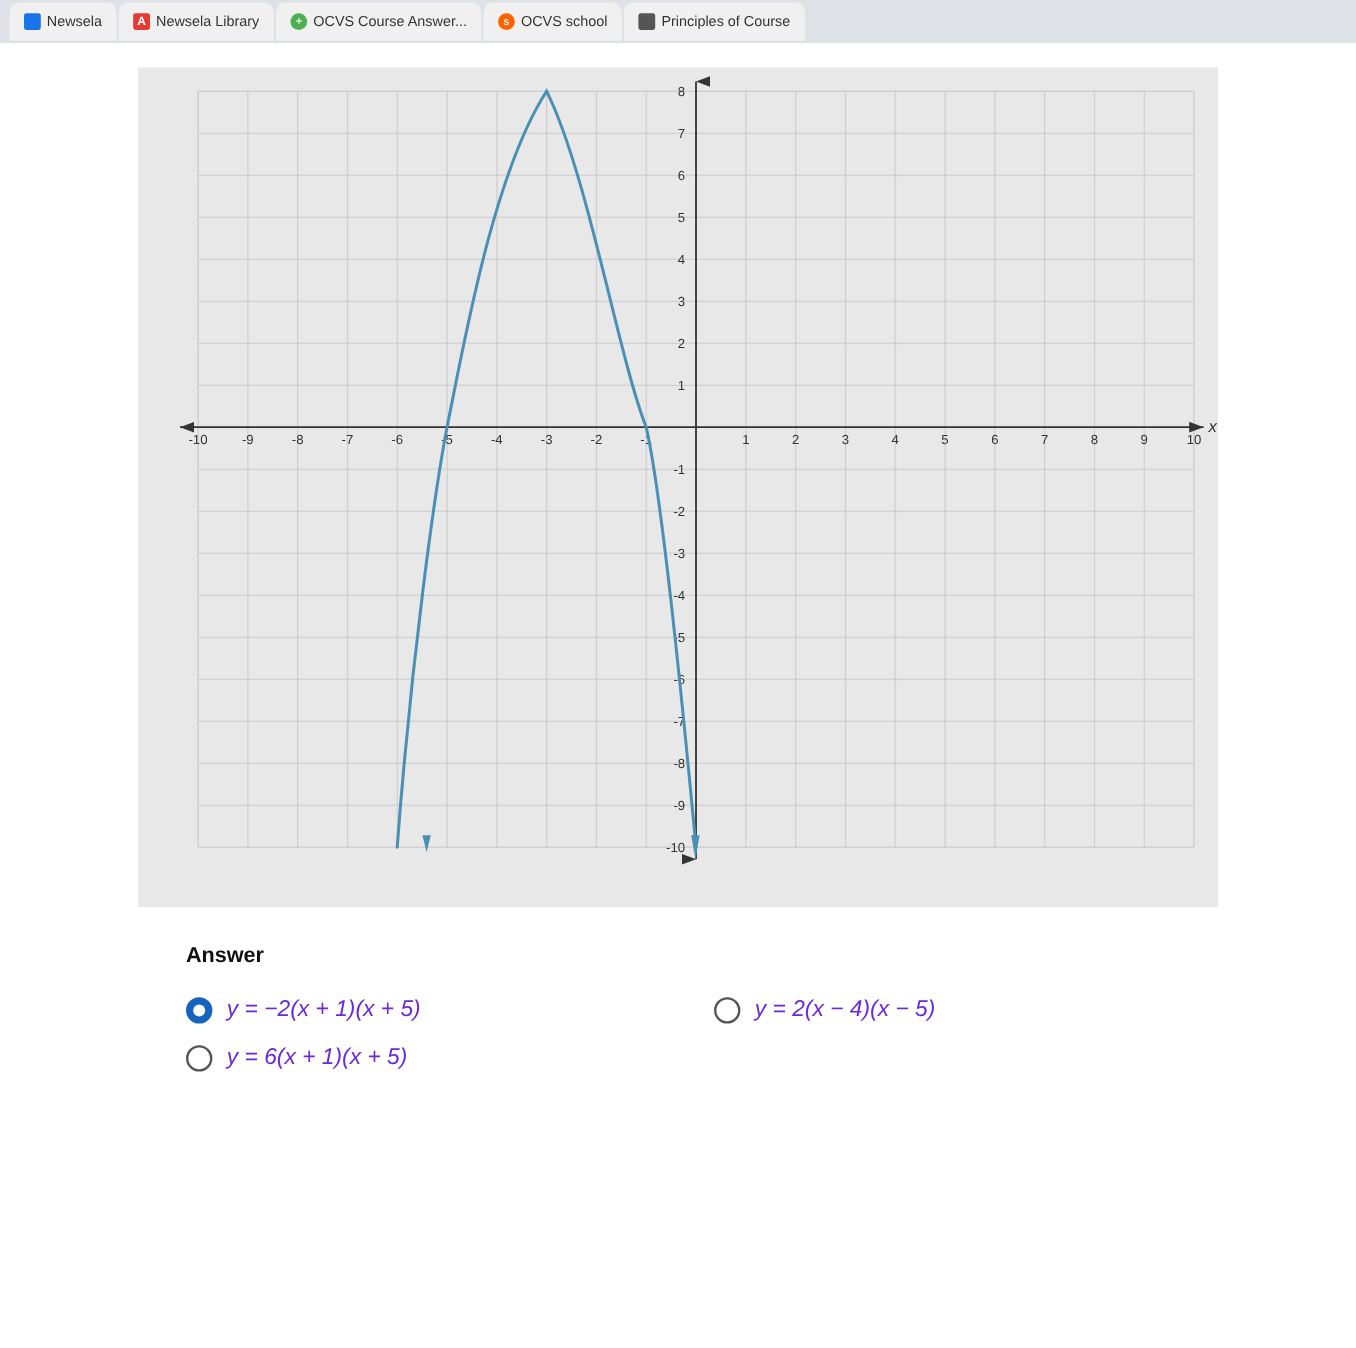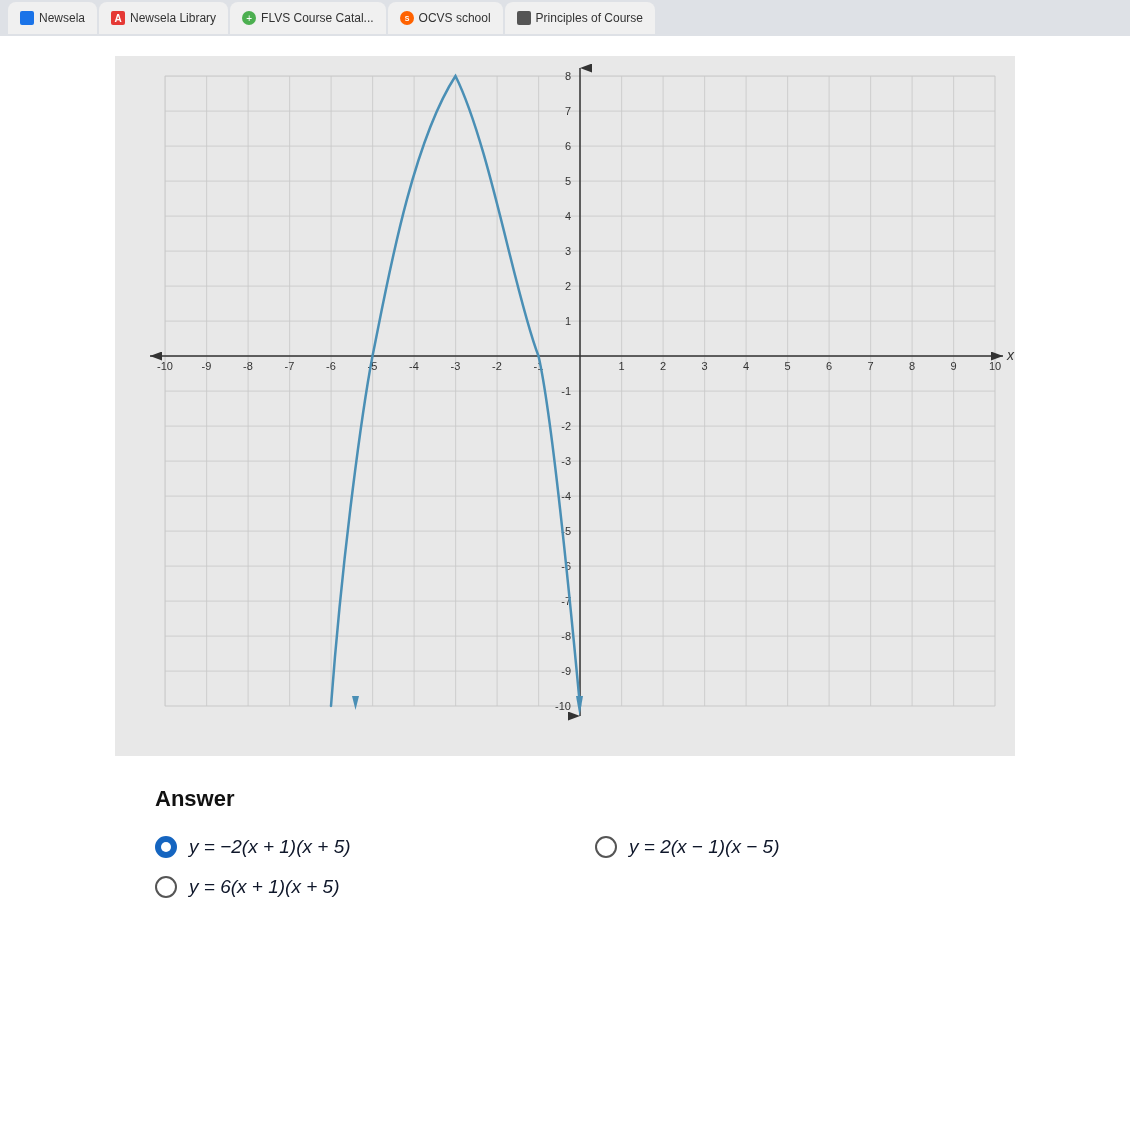--- a/index.html
+++ b/index.html
@@ -90,36 +90,36 @@
       height: 100%;
     }
 
     
     .answer-section {
       width: 900px;
       margin-top: 30px;
       padding: 0 40px;
     }
     .answer-title {
-      font-size: 22px;
+      font-size: 18px;
       font-weight: bold;
       color: #111;
       margin-bottom: 24px;
     }
     .answer-grid {
       display: grid;
       grid-template-columns: 1fr 1fr;
       gap: 18px 60px;
     }
     .answer-option {
       display: flex;
       align-items: center;
       gap: 12px;
       font-size: 20px;
-      color: #0f172a;
+      color: #6d28d9;
       cursor: pointer;
     }
     .radio-outer {
       width: 22px;
       height: 22px;
       border-radius: 50%;
       border: 2px solid #555;
       display: flex;
       align-items: center;
       justify-content: center;
@@ -147,21 +147,21 @@
   <div class="tab">
     <span class="tab-icon-newsela"></span>
     <span>Newsela</span>
   </div>
   <div class="tab">
     <span class="tab-icon-amplify">A</span>
     <span>Newsela Library</span>
   </div>
   <div class="tab">
     <span class="tab-icon-ocvs">+</span>
-    <span>FLVS Course Catal...</span>
+    <span>OCVS Course Answer...</span>
   </div>
   <div class="tab">
     <span style="width:14px;height:14px;background:#ff6200;border-radius:50%;display:inline-flex;align-items:center;justify-content:center;">
       <svg width="12" height="12" viewBox="0 0 12 12">
           <circle cx="6" cy="6" r="5" fill="#ff6200"></circle>
           <text x="6" y="9" text-anchor="middle" font-size="7" fill="white" font-weight="bold">S</text>
         </svg>
     </span>
     <span>OCVS school</span>
   </div>
@@ -318,21 +318,21 @@
 
       <div class="answer-option">
         <div class="radio-outer selected">
           <div class="radio-inner"></div>
         </div>
         <span class="answer-text">y = −2(x + 1)(x + 5)</span>
       </div>
 
       <div class="answer-option">
         <div class="radio-outer"></div>
-        <span class="answer-text">y = 2(x − 1)(x − 5)</span>
+        <span class="answer-text">y = 2(x − 4)(x − 5)</span>
       </div>
 
       <div class="answer-option">
         <div class="radio-outer"></div>
         <span class="answer-text">y = 6(x + 1)(x + 5)</span>
       </div>
 
     </div>
   </div>
 

